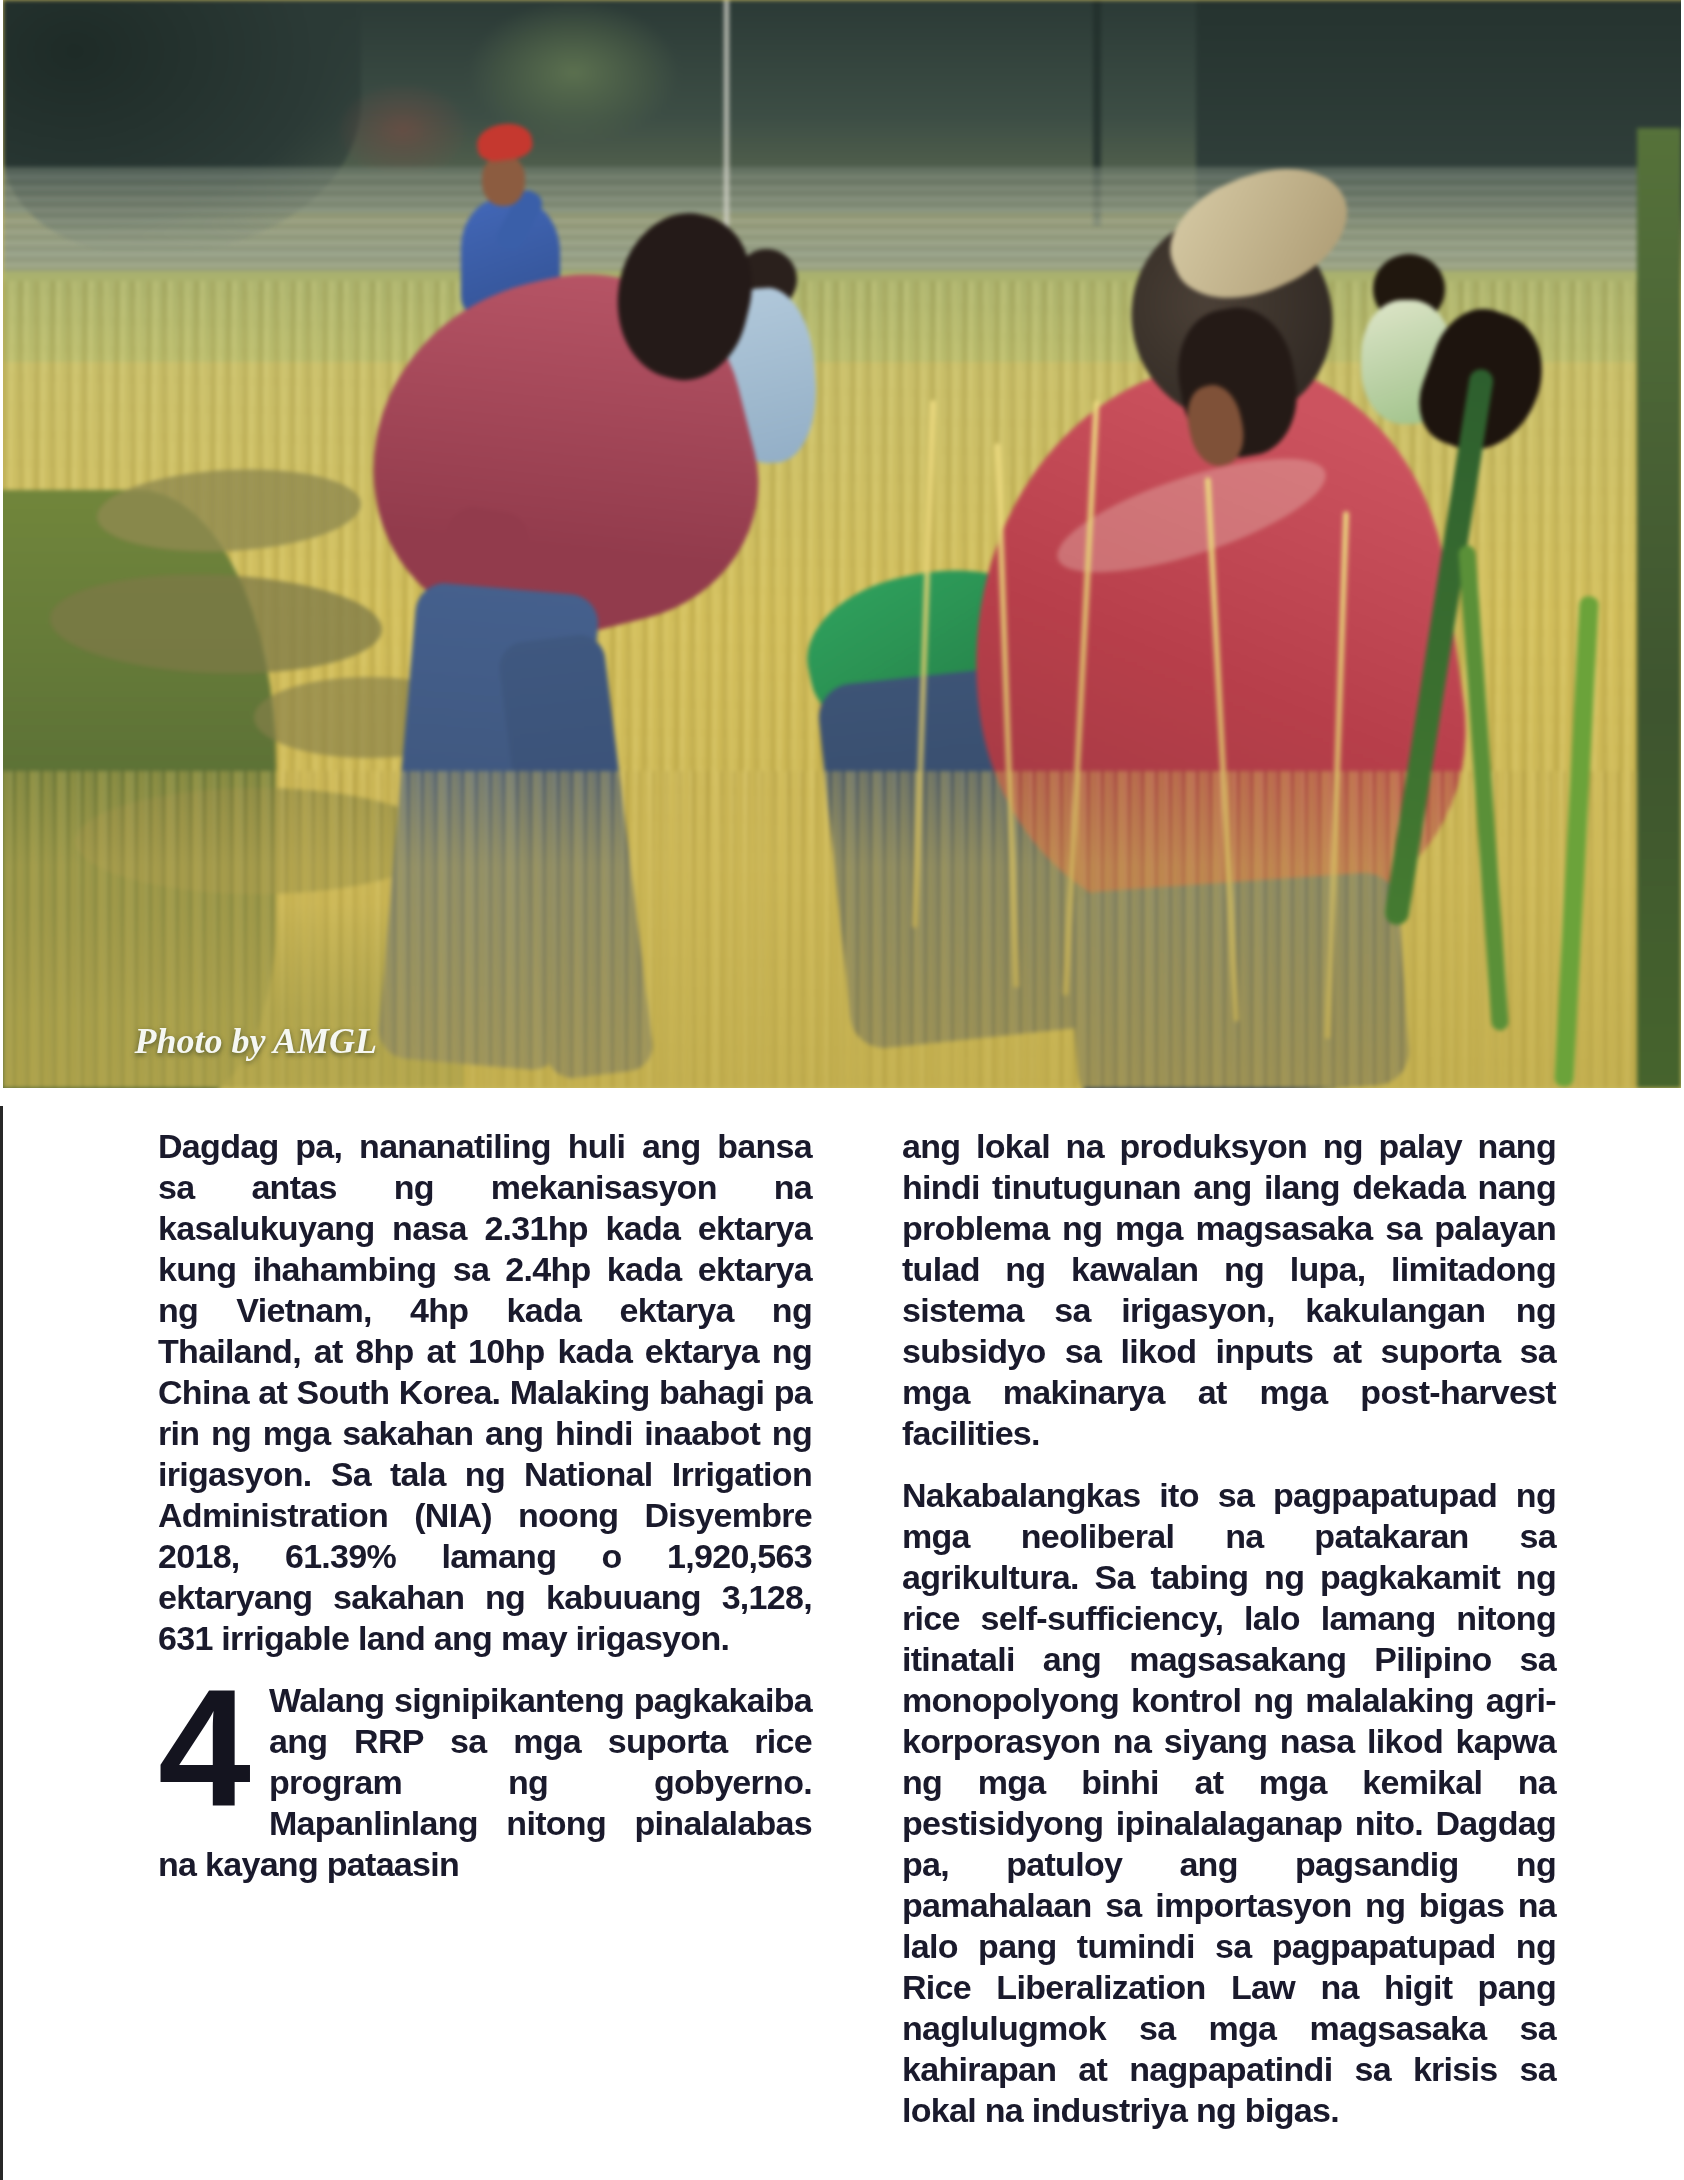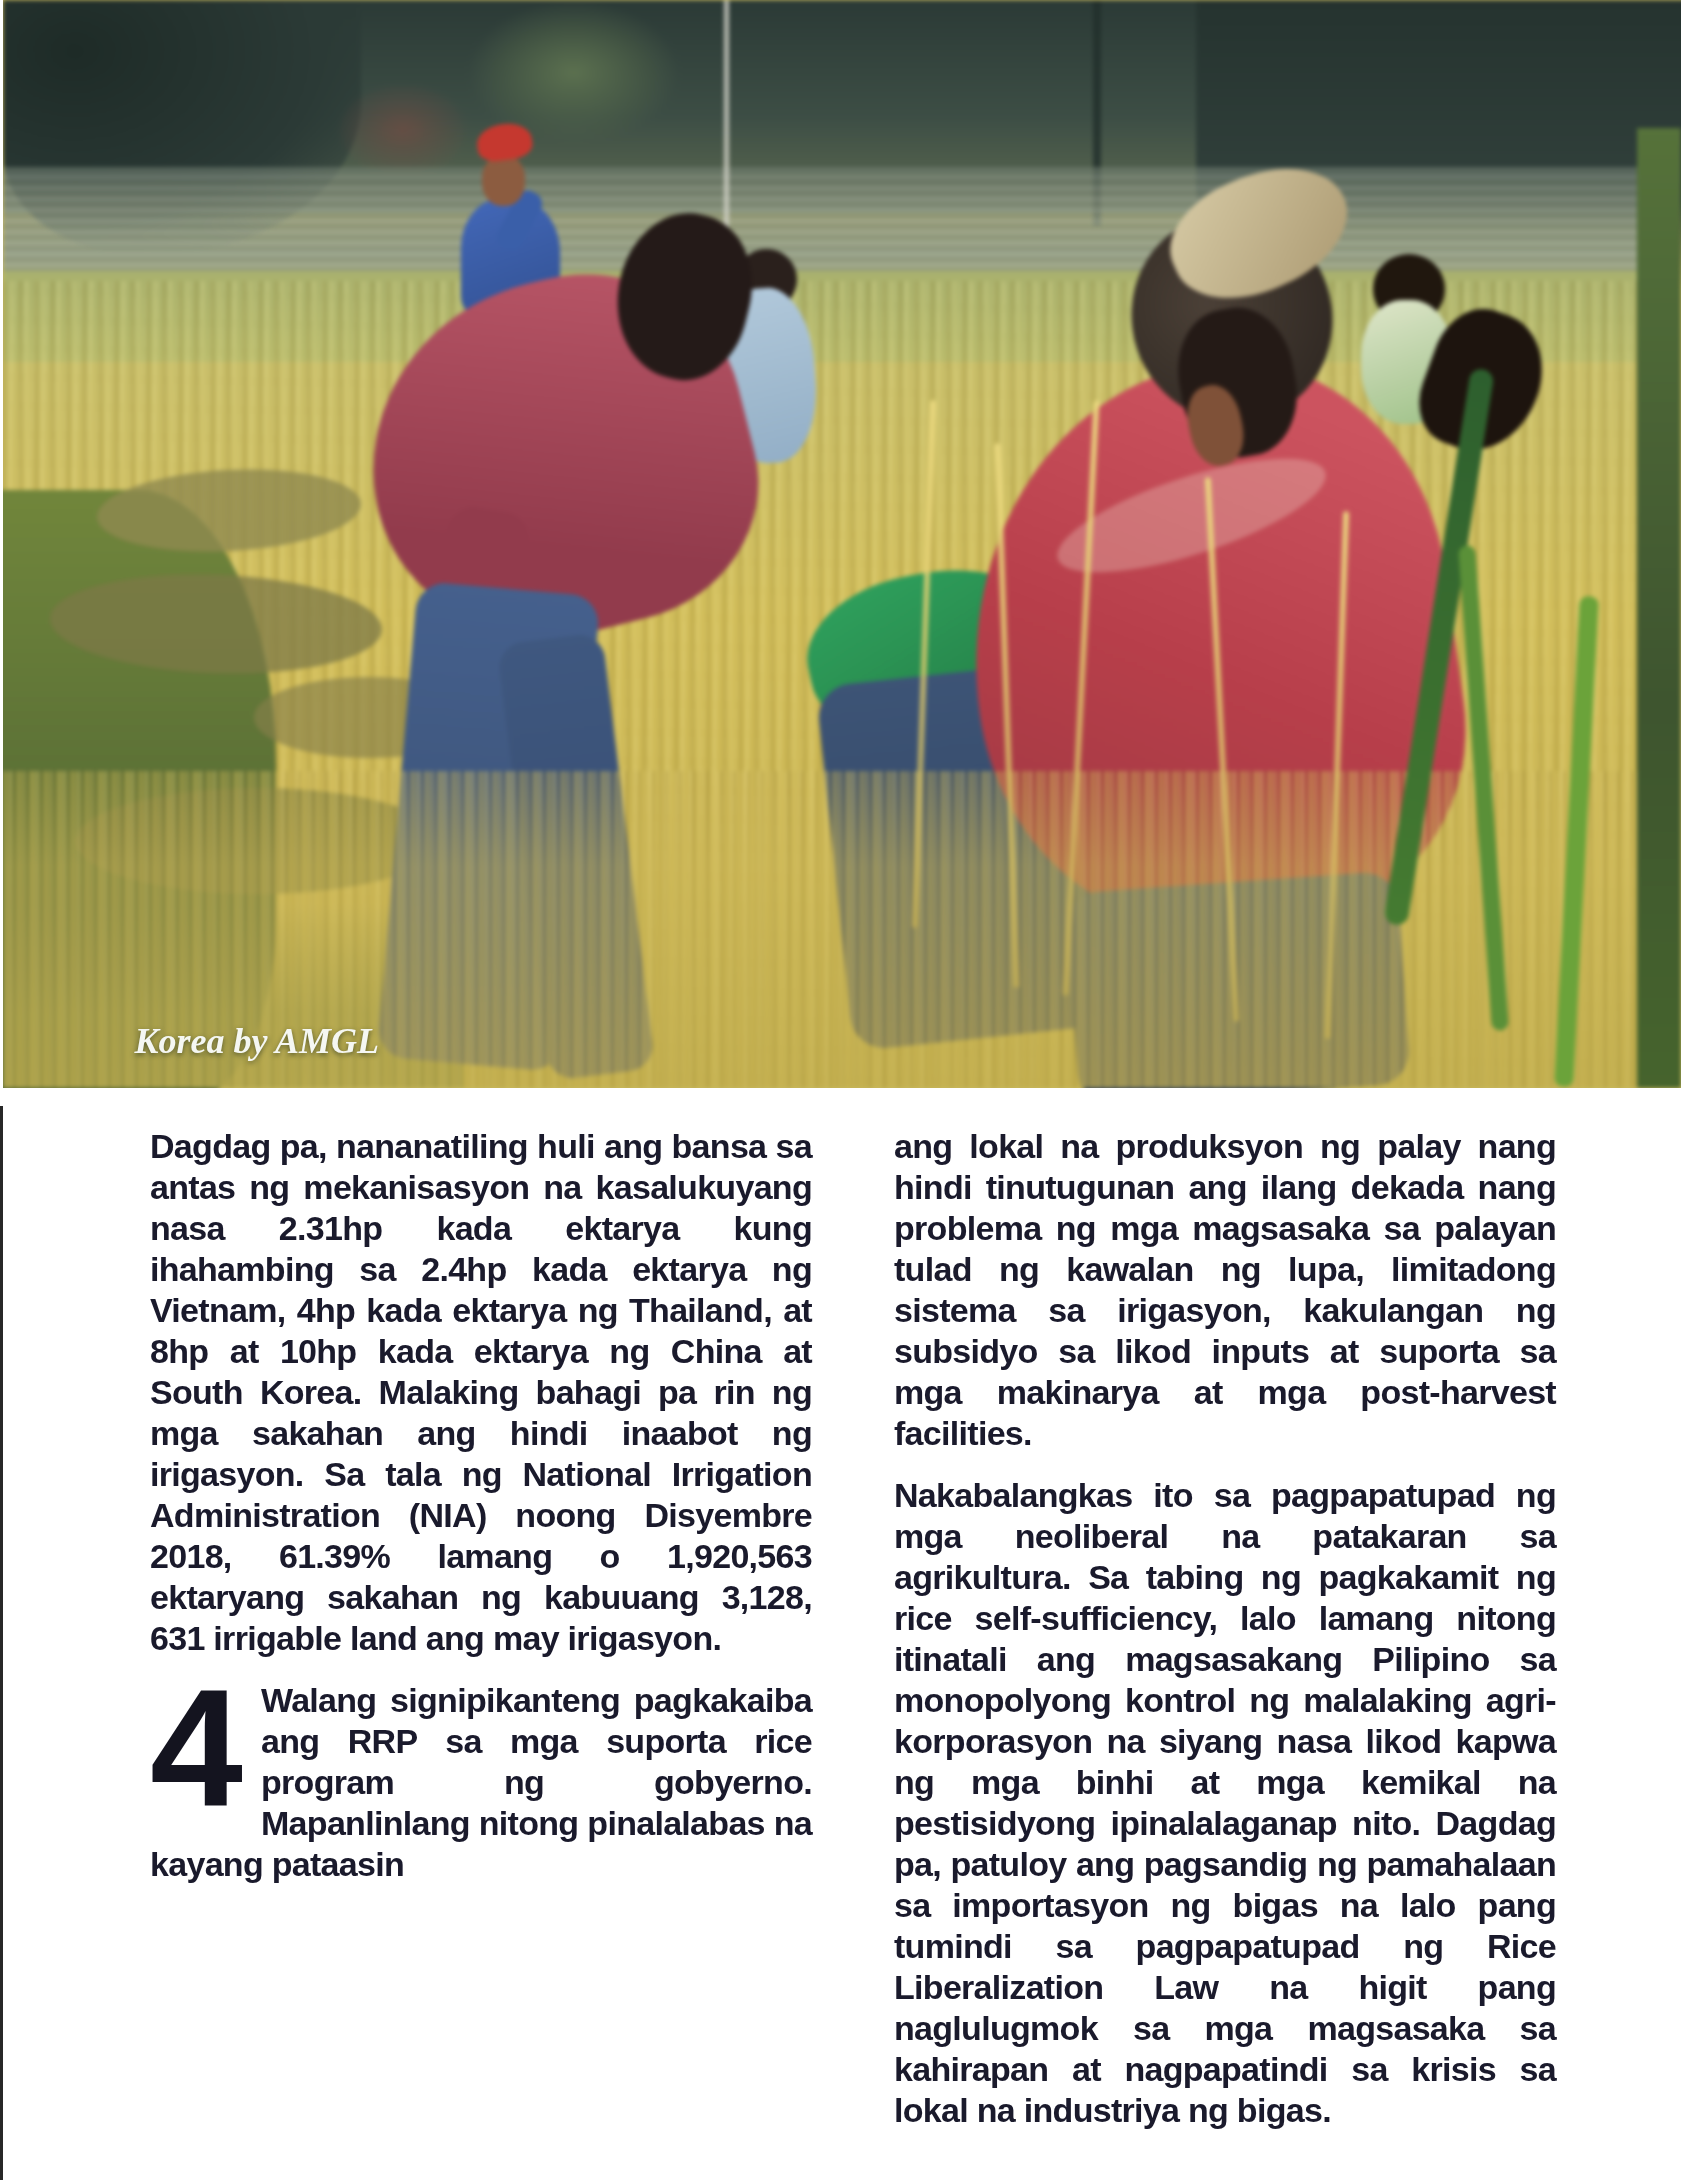--- a/index.html
+++ b/index.html
@@ -120,21 +120,21 @@
 
   .photo-credit{position:absolute;left:131px;top:1020px;z-index:30;
     font-family:"Liberation Serif",serif;font-style:italic;font-weight:700;
     font-size:36px;color:#f5f7f2;text-shadow:0 1.7px 5.1px rgba(40,50,30,.65);}
 
   
   .scan-edge-line{position:absolute;left:0;top:1106px;width:2.6px;height:1075px;background:#282828;}
   .col{position:absolute;top:1126px;width:670px;color:#1a1a2c;
     font-size:34px;line-height:41px;font-weight:700;letter-spacing:-0.7px;
     text-align:justify;}
-  .col p{margin:0 0 21px 8px;}
+  .col p{margin:0 0 21px 16px;}
   .col-left{left:142px;}
   .col-right{left:886px;}
   .dropcap{float:left;font-size:167px;line-height:128px;height:124px;width:99px;
     margin:3.4px 12px 0 0;font-weight:700;color:#14141f;text-align:left;letter-spacing:0;}
 </style>
 </head>
 <body>
 
 <div id="page">
 
@@ -192,21 +192,21 @@
       <div class="spike s1"></div>
       <div class="spike s2"></div>
       <div class="spike s3"></div>
       <div class="spike s4"></div>
       <div class="spike s5"></div>
       <div class="blade1"></div>
       <div class="blade2"></div>
       <div class="blade3"></div>
       <div class="right-strip"></div>
     </div>
-    <span class="photo-credit">Korea by AMGL</span>
+    <span class="photo-credit">Photo by AMGL</span>
   </div>
 
   <div class="scan-edge-line"></div>
 
   <main>
     <section class="col col-left">
       <p>Dagdag pa, nananatiling huli ang bansa sa antas ng mekanisasyon na kasalukuyang nasa 2.31hp kada ektarya kung ihahambing sa 2.4hp kada ektarya ng Vietnam, 4hp kada ektarya ng Thailand, at 8hp at 10hp kada ektarya ng China at South Korea. Malaking bahagi pa rin ng mga sakahan ang hindi inaabot ng irigasyon. Sa tala ng National Irrigation Administration (NIA) noong Disyembre 2018, 61.39% lamang o 1,920,563 ektaryang sakahan ng kabuuang 3,128, 631 irrigable land ang may irigasyon.</p>
       <p>
         <span class="dropcap">4</span><span>Walang signipikanteng pagkakaiba ang RRP sa mga suporta rice program ng gobyerno. Mapanlinlang nitong pinalalabas na kayang pataasin</span>
       </p>

